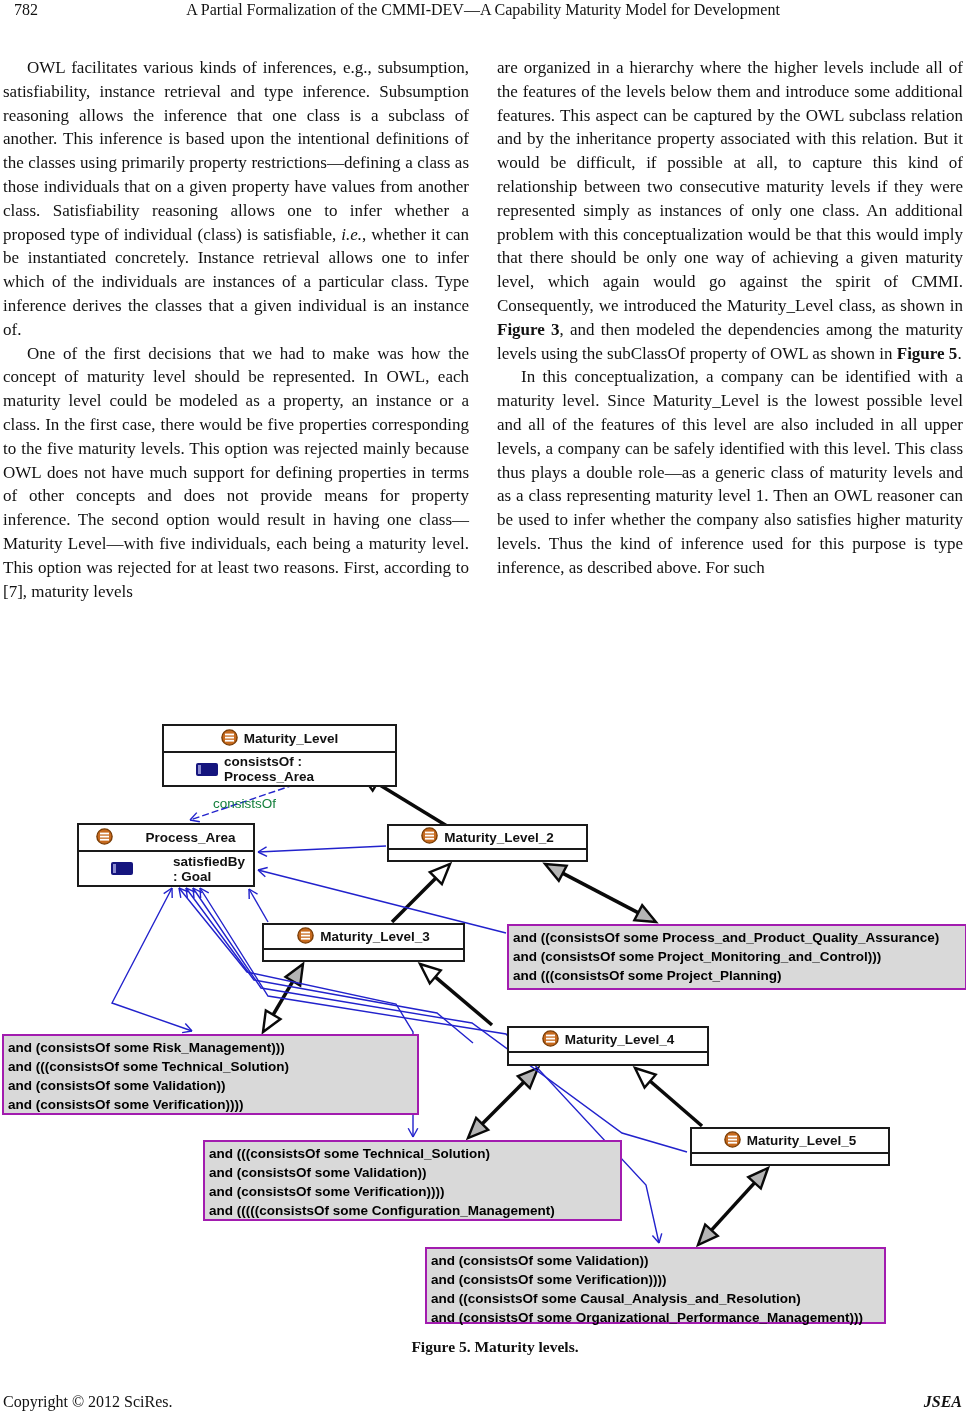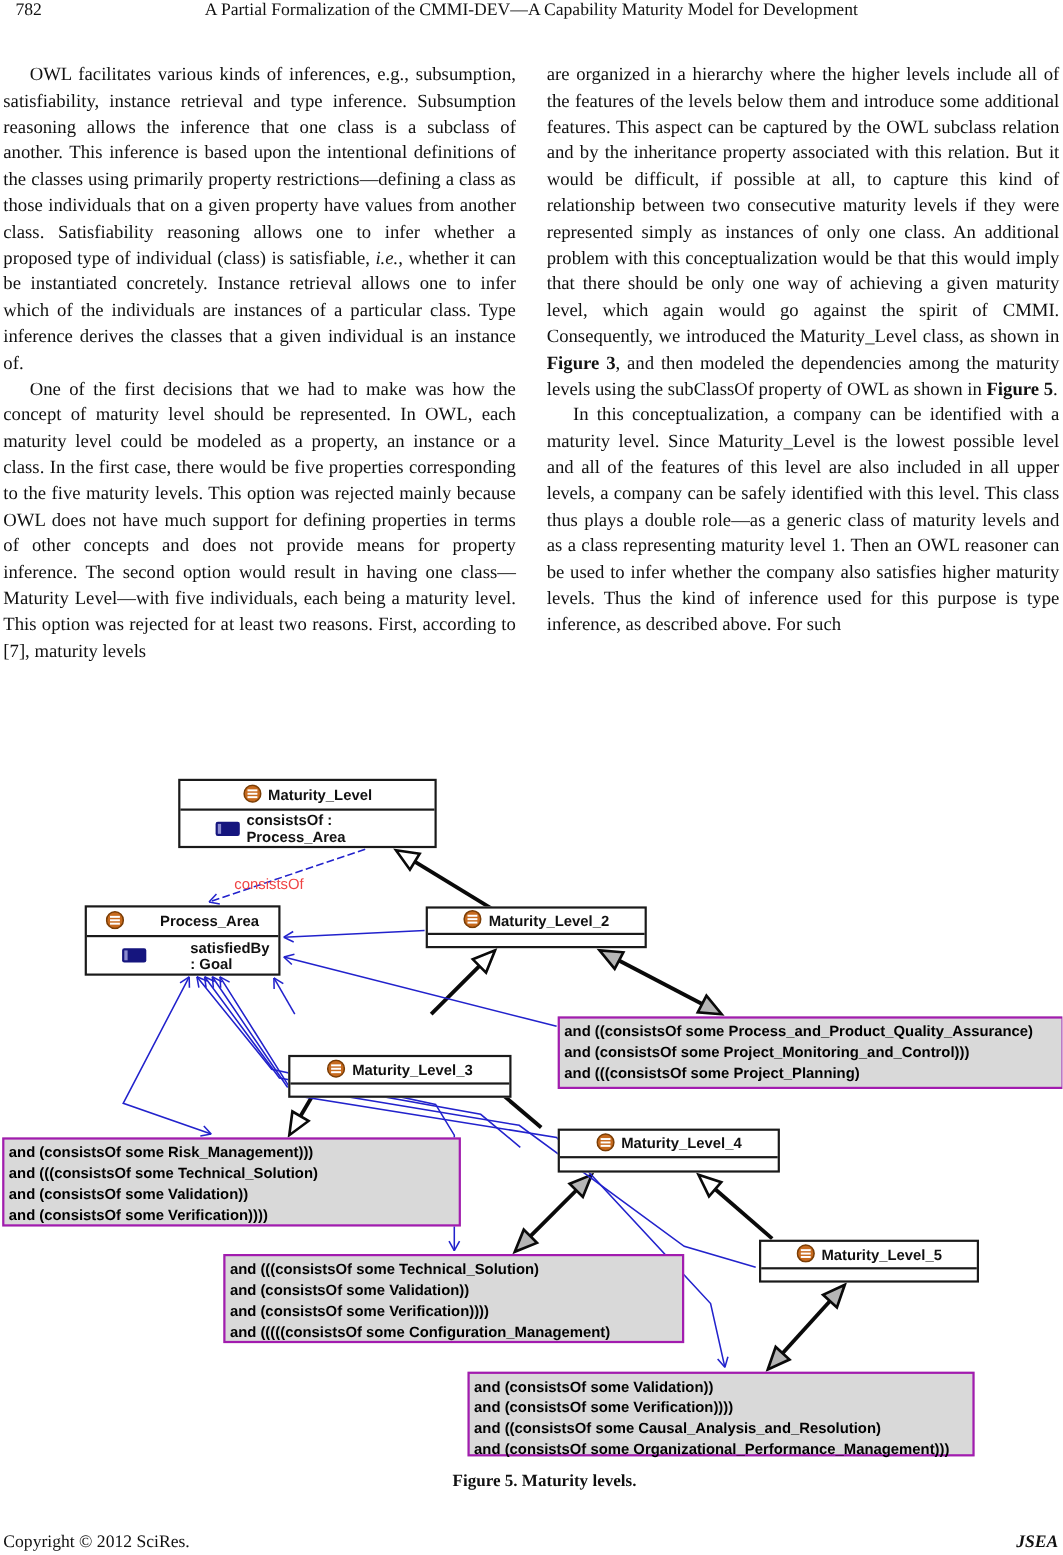--- a/index.html
+++ b/index.html
@@ -27,21 +27,21 @@
   .cls-empty{height:100%;}
   .prop-icon{display:inline-block;width:22px;height:13px;background:#15157e;
              border-radius:2px;position:relative;flex:0 0 auto;}
   .prop-icon::before{content:"";position:absolute;left:2px;top:2px;width:3px;height:9px;
              background:#8b8bd0;}
   .class-icon{flex:0 0 auto;display:inline-block;}
   .exprbox{position:absolute;background:#d9d9d9;border:2px solid #a21caf;z-index:2;
            font-family:"Liberation Sans", sans-serif;font-size:13.5px;font-weight:700;
            line-height:19px;padding:2px 4px;color:#000;}
   .edge-label{position:absolute;z-index:3;font-family:"Liberation Sans", sans-serif;
-              font-size:13.5px;color:#ef4444;}
+              font-size:13.5px;color:#15803d;}
   
   .caption{position:absolute;left:12px;top:1338px;width:100%;text-align:center;
            font-size:15.5px;font-weight:bold;}
   .foot-left{position:absolute;left:3px;top:1393px;font-size:16px;}
   .foot-right{position:absolute;right:4px;top:1393px;font-size:16px;font-weight:bold;
               font-style:italic;}
 </style>
 </head>
 <body>
 
@@ -112,21 +112,21 @@
         <line x1="193" y1="188" x2="193.97023785522458" y2="197.95282063056948" stroke="#2222cc" stroke-width="1.4"></line>
         <polyline points="200,188 268,296 506,334 646,485 659,543" fill="none" stroke="#2222cc" stroke-width="1.4"></polyline>
         <line x1="200" y1="188" x2="208.73293269364942" y2="192.87194894966984" stroke="#2222cc" stroke-width="1.4"></line>
         <line x1="200" y1="188" x2="200.61881999075754" y2="197.98083472556473" stroke="#2222cc" stroke-width="1.4"></line>
         <line x1="659" y1="543" x2="652.402441957984" y2="535.485199411679" stroke="#2222cc" stroke-width="1.4"></line>
         <line x1="659" y1="543" x2="661.7588108284893" y2="533.3880822510484" stroke="#2222cc" stroke-width="1.4"></line>
       </svg>
 
     <div class="edge-label" style="left: 213px; top: 96px; transform: none;">consistsOf</div>
 
-    <div class="clsbox" style="left:162px;top:8px;width:231px;height:59px;">
+    <div class="clsbox" style="left:162px;top:24px;width:231px;height:59px;">
       <div class="cls-title" style="height:25px;">
         <span class="class-icon"><svg width="17" height="17">
               <circle cx="8.5" cy="8.5" r="7.6" fill="#c76a1e" stroke="#7a3d05" stroke-width="1.4"></circle>
               <rect x="4" y="4.6" width="9" height="1.8" fill="#fff"></rect>
               <rect x="4" y="7.7" width="9" height="1.8" fill="#fff"></rect>
               <rect x="4" y="10.8" width="9" height="1.8" fill="#fff"></rect>
             </svg></span>
         <span>Maturity_Level</span>
       </div>
       <div class="cls-prop" style="height:32px;">
@@ -157,21 +157,21 @@
               <circle cx="8.5" cy="8.5" r="7.6" fill="#c76a1e" stroke="#7a3d05" stroke-width="1.4"></circle>
               <rect x="4" y="4.6" width="9" height="1.8" fill="#fff"></rect>
               <rect x="4" y="7.7" width="9" height="1.8" fill="#fff"></rect>
               <rect x="4" y="10.8" width="9" height="1.8" fill="#fff"></rect>
             </svg></span>
         <span>Maturity_Level_2</span>
       </div>
       <div class="cls-empty"></div>
     </div>
 
-    <div class="clsbox" style="left:262px;top:223px;width:199px;height:35px;margin-top:36px;">
+    <div class="clsbox" style="left:262px;top:223px;width:199px;height:35px;">
       <div class="cls-title" style="height:23px;">
         <span class="class-icon"><svg width="17" height="17">
               <circle cx="8.5" cy="8.5" r="7.6" fill="#c76a1e" stroke="#7a3d05" stroke-width="1.4"></circle>
               <rect x="4" y="4.6" width="9" height="1.8" fill="#fff"></rect>
               <rect x="4" y="7.7" width="9" height="1.8" fill="#fff"></rect>
               <rect x="4" y="10.8" width="9" height="1.8" fill="#fff"></rect>
             </svg></span>
         <span>Maturity_Level_3</span>
       </div>
       <div class="cls-empty"></div>

